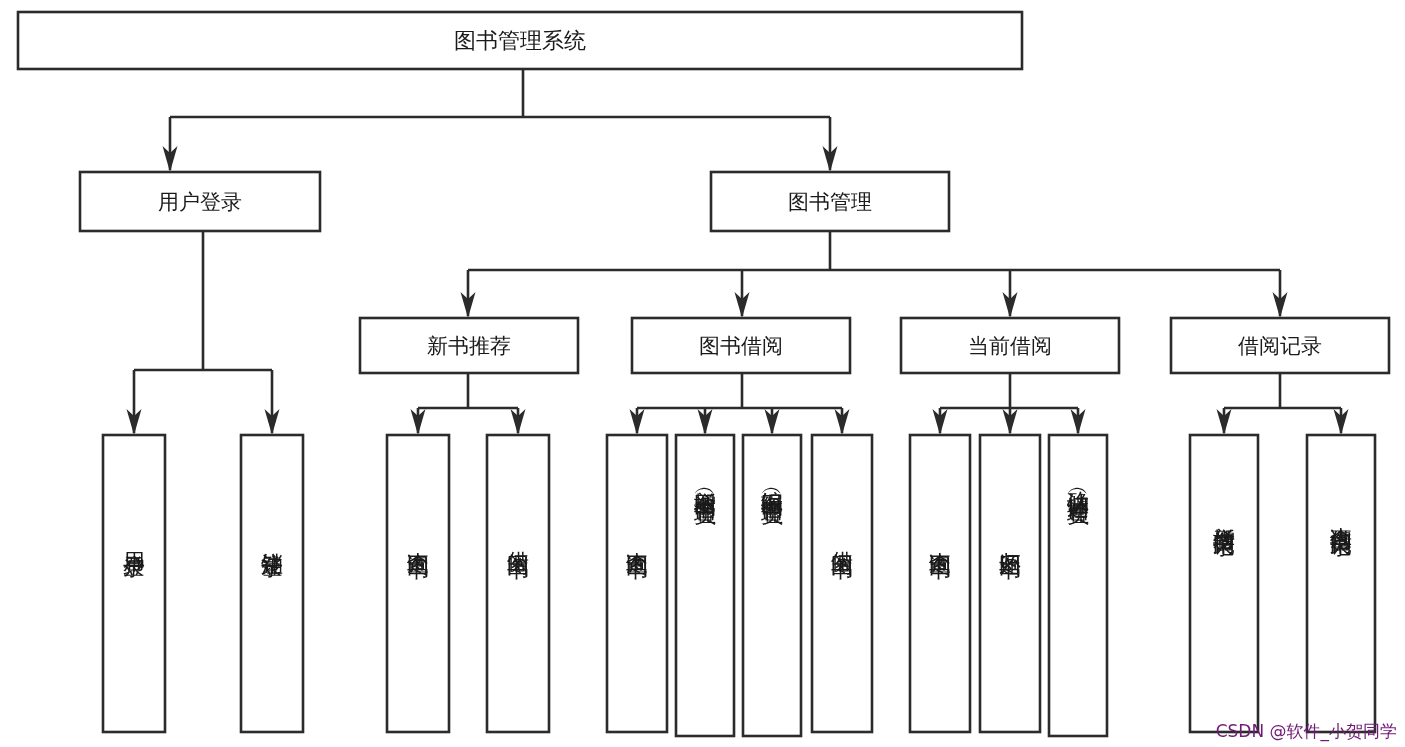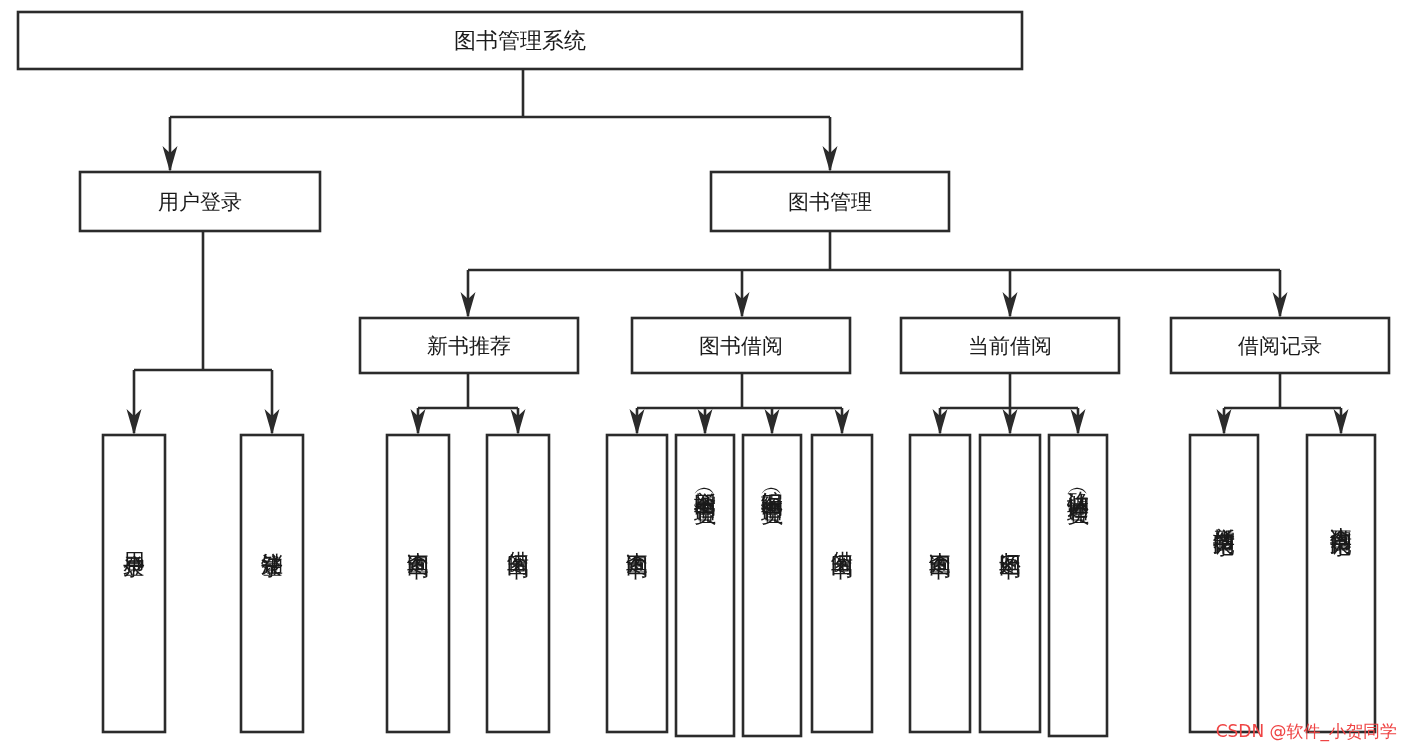--- a/index.html
+++ b/index.html
@@ -67,21 +67,21 @@
     letter-spacing: 2px;
     color: #1a1a1a;
     white-space: nowrap;
   }
   .watermark {
     position: absolute;
     right: 8px;
     bottom: 4px;
     font-family: "DejaVu Sans", "Liberation Sans", sans-serif;
     font-size: 17px;
-    color: #ef4444;
+    color: #701a75;
     white-space: nowrap;
     user-select: none;
   }
 </style>
 </head>
 <body>
 
 <div id="diagram-root">
   <svg class="diagram-canvas" id="diagram-svg" viewBox="0 0 1405 747" xmlns="http://www.w3.org/2000/svg">
       <path d="M523 69 L523 117" class="connector"></path>

